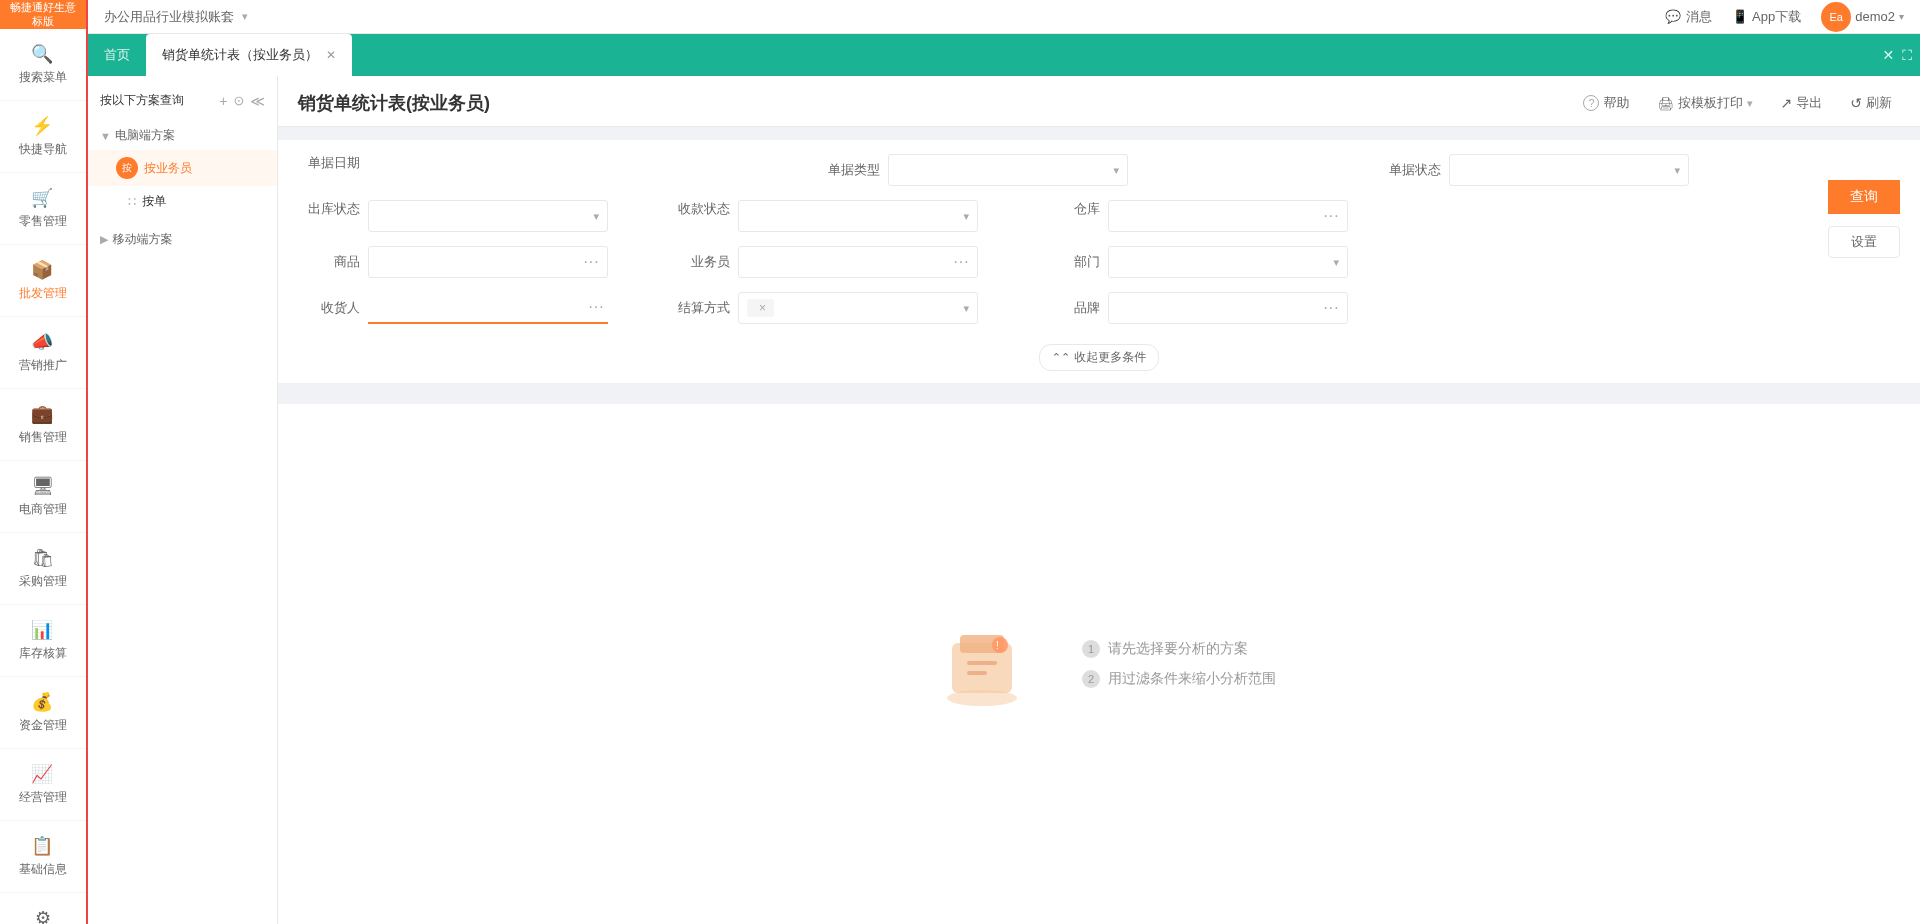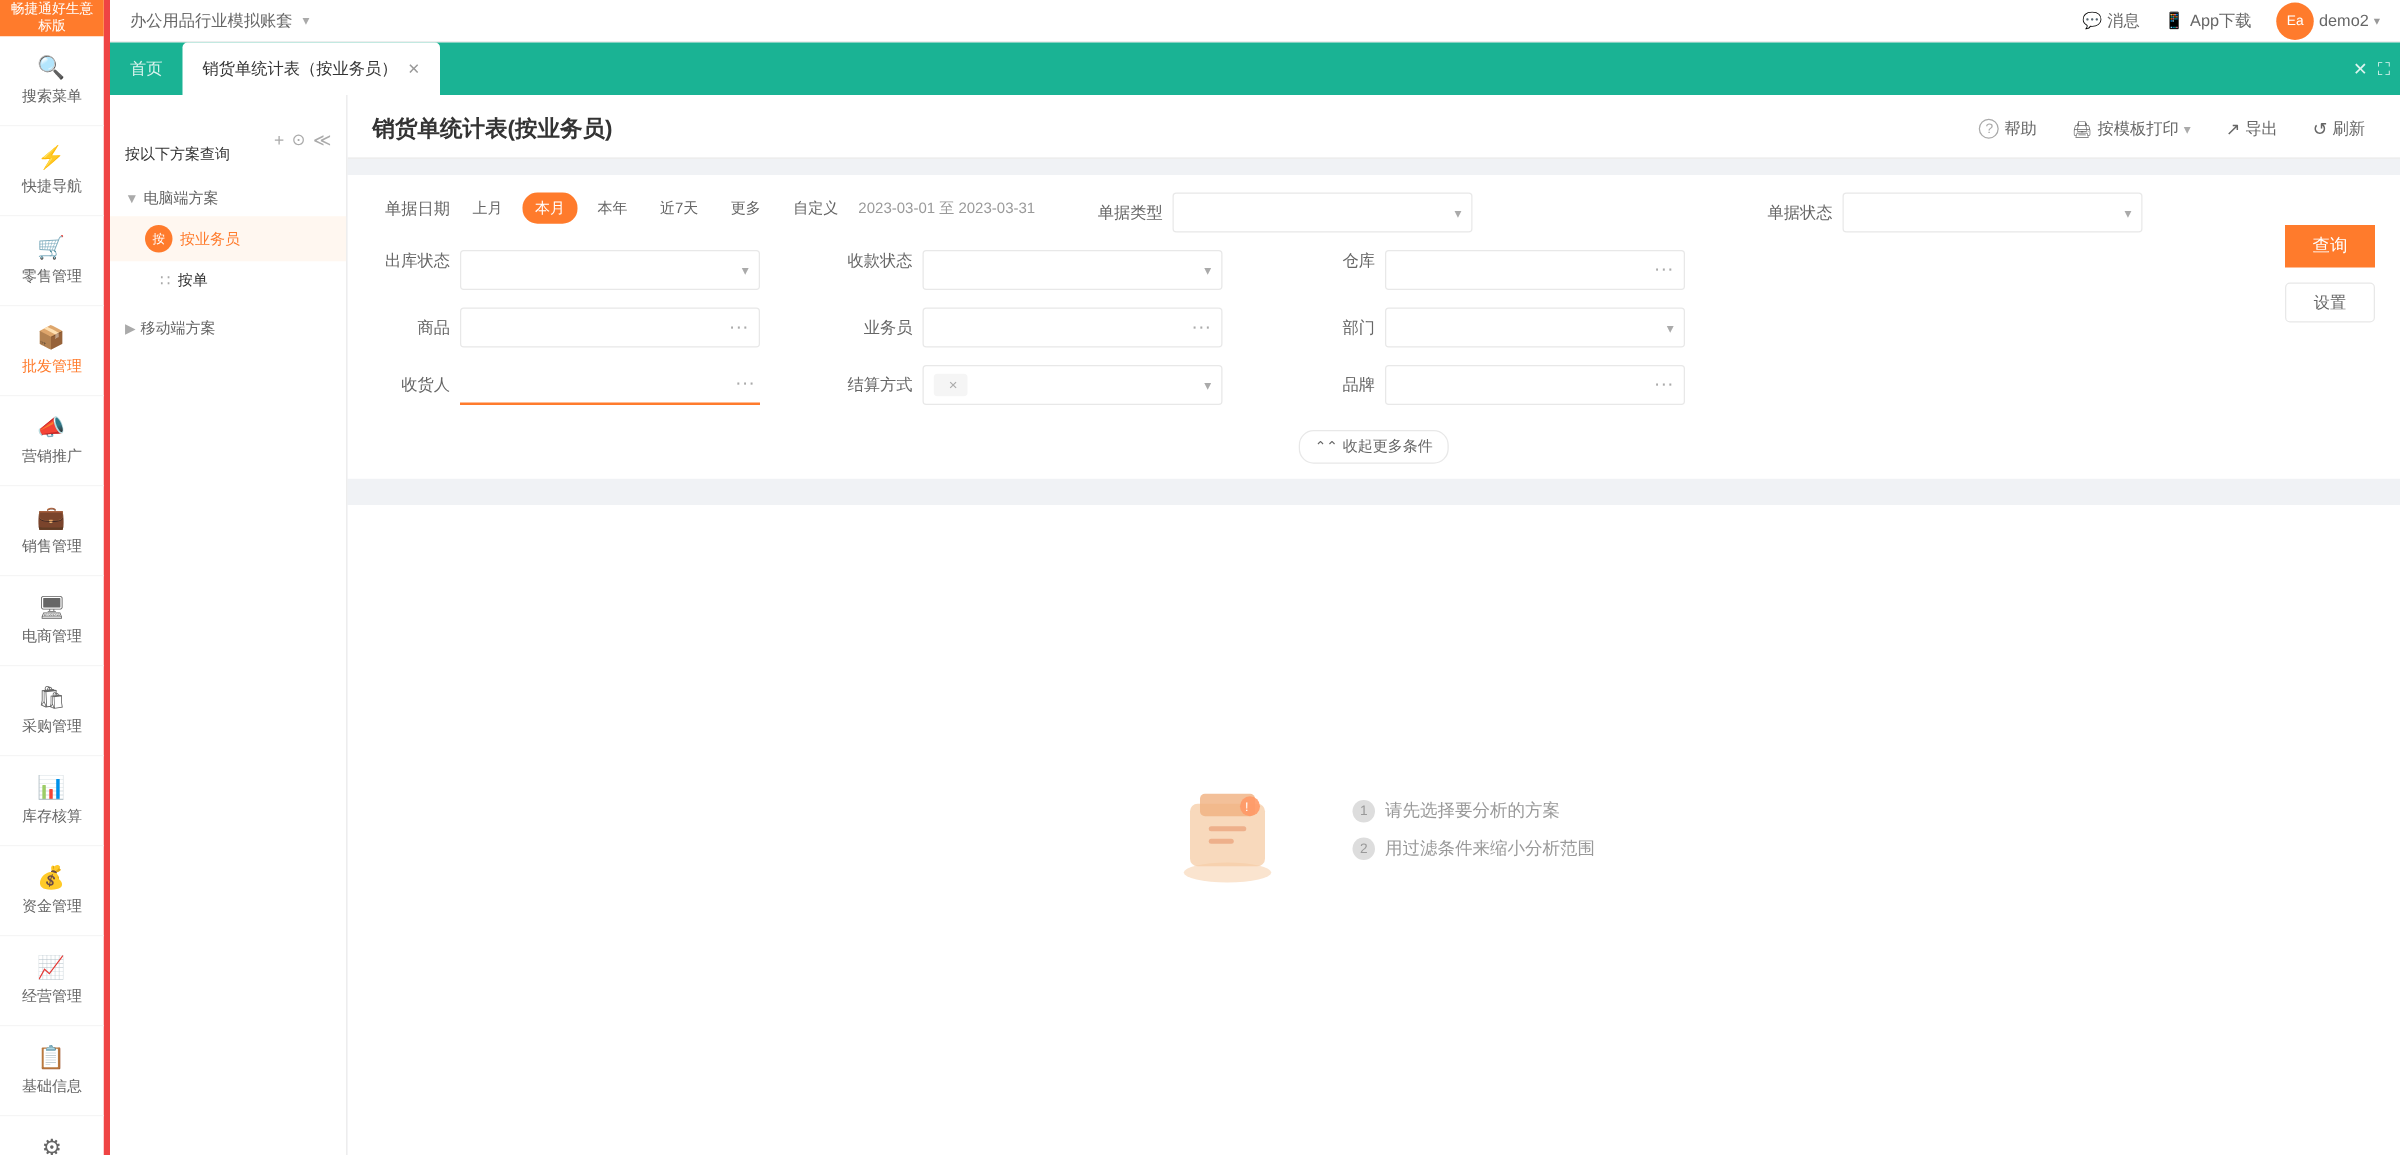--- a/index.html
+++ b/index.html
@@ -1,19 +1,19 @@
 <!DOCTYPE html>
 <html><head>
   <meta charset="utf-8">
   <style>
     * { margin: 0; padding: 0; box-sizing: border-box; }
     body { font-family: 'Microsoft YaHei', Arial, sans-serif; font-size: 13px; background: #f0f2f5; color: #333; width: 1920px; height: 924px; overflow: hidden; display: flex; }
 
     
-    .sidebar { width: 88px; background: #fff; height: 924px; display: flex; flex-direction: column; border-right: 5px solid #ef4444; flex-shrink: 0; }
+    .sidebar { width: 88px; background: #fff; height: 924px; display: flex; flex-direction: column; border-right: 2px solid #ef4444; flex-shrink: 0; }
     .logo { background: #ff7b2c; height: 50px; display: flex; align-items: center; justify-content: center; flex-direction: column; cursor: pointer; }
     .logo-text { color: #fff; font-size: 11px; line-height: 1.3; text-align: center; }
     .sidebar-nav-item { padding: 14px 8px; text-align: center; cursor: pointer; color: #666; font-size: 12px; border-bottom: 1px solid #f5f5f5; }
     .sidebar-nav-item.active { color: #ff7b2c; }
     .sidebar-nav-icon { font-size: 18px; margin-bottom: 4px; }
 
     
     .main-area { flex: 1; display: flex; flex-direction: column; height: 924px; overflow: hidden; }
 
     
@@ -30,21 +30,21 @@
     .tab.active { background: #fff; color: #333; border-radius: 4px 4px 0 0; }
     .tab-close { font-size: 12px; color: #999; cursor: pointer; }
     .maximize-btn { margin-left: auto; margin-right: 8px; color: rgba(255,255,255,0.85); cursor: pointer; font-size: 16px; display: flex; gap: 8px; }
 
     
     .content { flex: 1; display: flex; overflow: hidden; }
 
     
     .left-panel { width: 190px; background: #fff; border-right: 1px solid #e8e8e8; padding: 8px 0; flex-shrink: 0; overflow-y: auto; }
     .left-panel-header { display: flex; align-items: center; justify-content: space-between; padding: 8px 12px; font-size: 12px; color: #666; }
-    .left-panel-header-title { font-weight: 500; color: #333; margin-top: 23px; }
+    .left-panel-header-title { font-weight: 500; color: #333; }
     .left-panel-icons { display: flex; gap: 6px; }
     .left-panel-icon { cursor: pointer; color: #aaa; font-size: 14px; }
     .tree-group { padding: 4px 0; }
     .tree-group-title { display: flex; align-items: center; gap: 4px; padding: 6px 12px; font-size: 12px; color: #666; cursor: pointer; }
     .tree-item { display: flex; align-items: center; gap: 6px; padding: 7px 12px 7px 28px; font-size: 12px; cursor: pointer; color: #333; }
     .tree-item.active { color: #ff7b2c; background: #fff7f0; }
     .tree-item-dot { width: 22px; height: 22px; border-radius: 50%; background: #ff7b2c; display: flex; align-items: center; justify-content: center; color: #fff; font-size: 10px; flex-shrink: 0; }
     .tree-sub-item { display: flex; align-items: center; gap: 6px; padding: 7px 12px 7px 40px; font-size: 12px; cursor: pointer; color: #333; }
 
     
@@ -244,29 +244,20 @@
             <span>刷新</span>
           </div>
         </div>
       </div>
 
       <div class="filter-wrapper">
 
         <div style="display:flex;align-items:flex-start;margin-bottom:14px;">
           <div style="display:flex;align-items:center;flex:0 0 auto;min-width:480px;">
             <span class="filter-label">单据日期</span>
-            <div class="date-filter">
-              <button class="date-btn">上月</button>
-              <button class="date-btn active">本月</button>
-              <button class="date-btn">本年</button>
-              <button class="date-btn">近7天</button>
-              <button class="date-btn">更多</button>
-              <button class="date-btn">自定义</button>
-              <span class="date-text">2023-03-01 至 2023-03-31</span>
-            </div>
           </div>
           <div style="display:flex;align-items:center;flex:1;margin-left:40px;">
             <span class="filter-label">单据类型</span>
             <div class="select-box" style="width:240px;">
               <span style="color:#ccc;font-size:12px;"></span>
               <span class="select-arrow">▾</span>
             </div>
           </div>
           <div style="display:flex;align-items:center;flex:1;margin-left:40px;">
             <span class="filter-label">单据状态</span>

